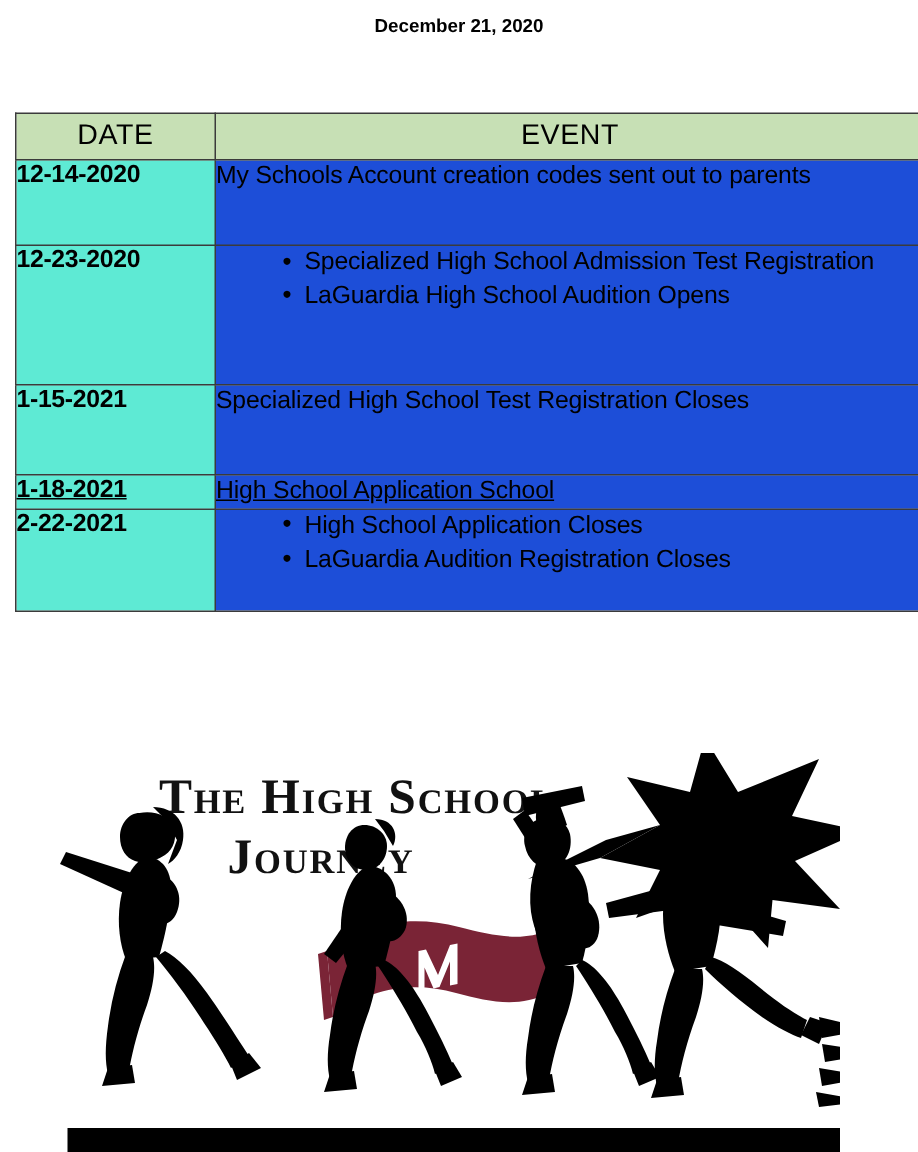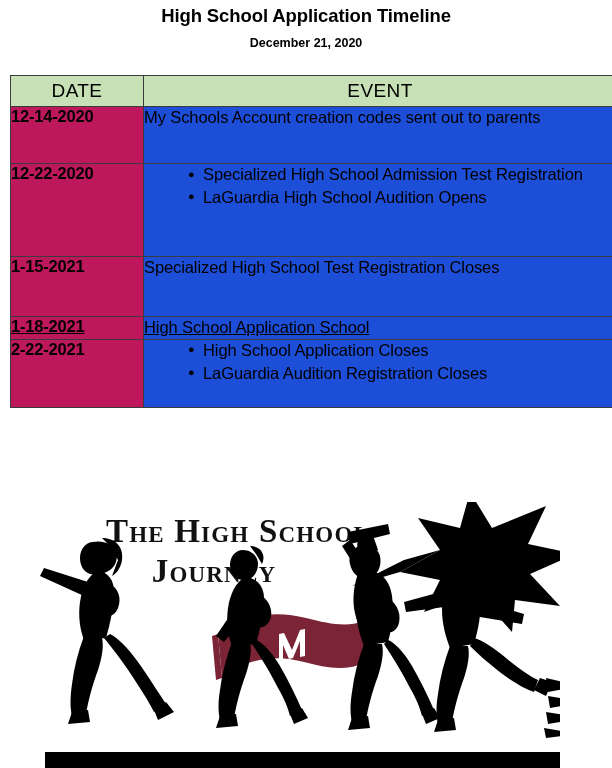--- a/index.html
+++ b/index.html
@@ -69,21 +69,21 @@
     text-align: center;
     font-weight: normal;
     font-size: 19px;
     height: 30px;
     line-height: 30px;
     padding: 0 2px;
     letter-spacing: 0.4px;
   }
 
   td.date-cell {
-    background: #be185d;
+    background: #5eead4;
     font-size: 16.5px;
     font-weight: bold;
     padding: 4px 0 4px 5px;
     white-space: nowrap;
     letter-spacing: -0.2px;
   }
 
   td.event-cell {
     background: #1d4ed8;
     font-size: 16.5px;
@@ -136,21 +136,20 @@
   }
   .journey-graphic svg {
     display: block;
   }
 </style>
 </head>
 <body>
 
 <div class="page">
 
-  <div class="doc-title">High School Application Timeline</div>
 
   <div class="doc-subtitle">December 21, 2020</div>
 
   <div class="timeline-table-wrap">
     <table class="timeline">
       <colgroup>
         <col class="c-date">
         <col class="c-event">
       </colgroup>
       <thead>
@@ -162,21 +161,21 @@
       <tbody>
 
         <tr class="r0">
           <td class="date-cell">12-14-2020</td>
           <td class="event-cell">
             <span class="plain">My Schools Account creation codes sent out to parents</span>
           </td>
         </tr>
 
         <tr class="r1">
-          <td class="date-cell">12-22-2020</td>
+          <td class="date-cell">12-23-2020</td>
           <td class="event-cell">
             <ul class="bullets">
               <li>Specialized High School Admission Test Registration</li>
               <li>LaGuardia High School Audition Opens</li>
             </ul>
           </td>
         </tr>
 
         <tr class="r2">
           <td class="date-cell">1-15-2021</td>

